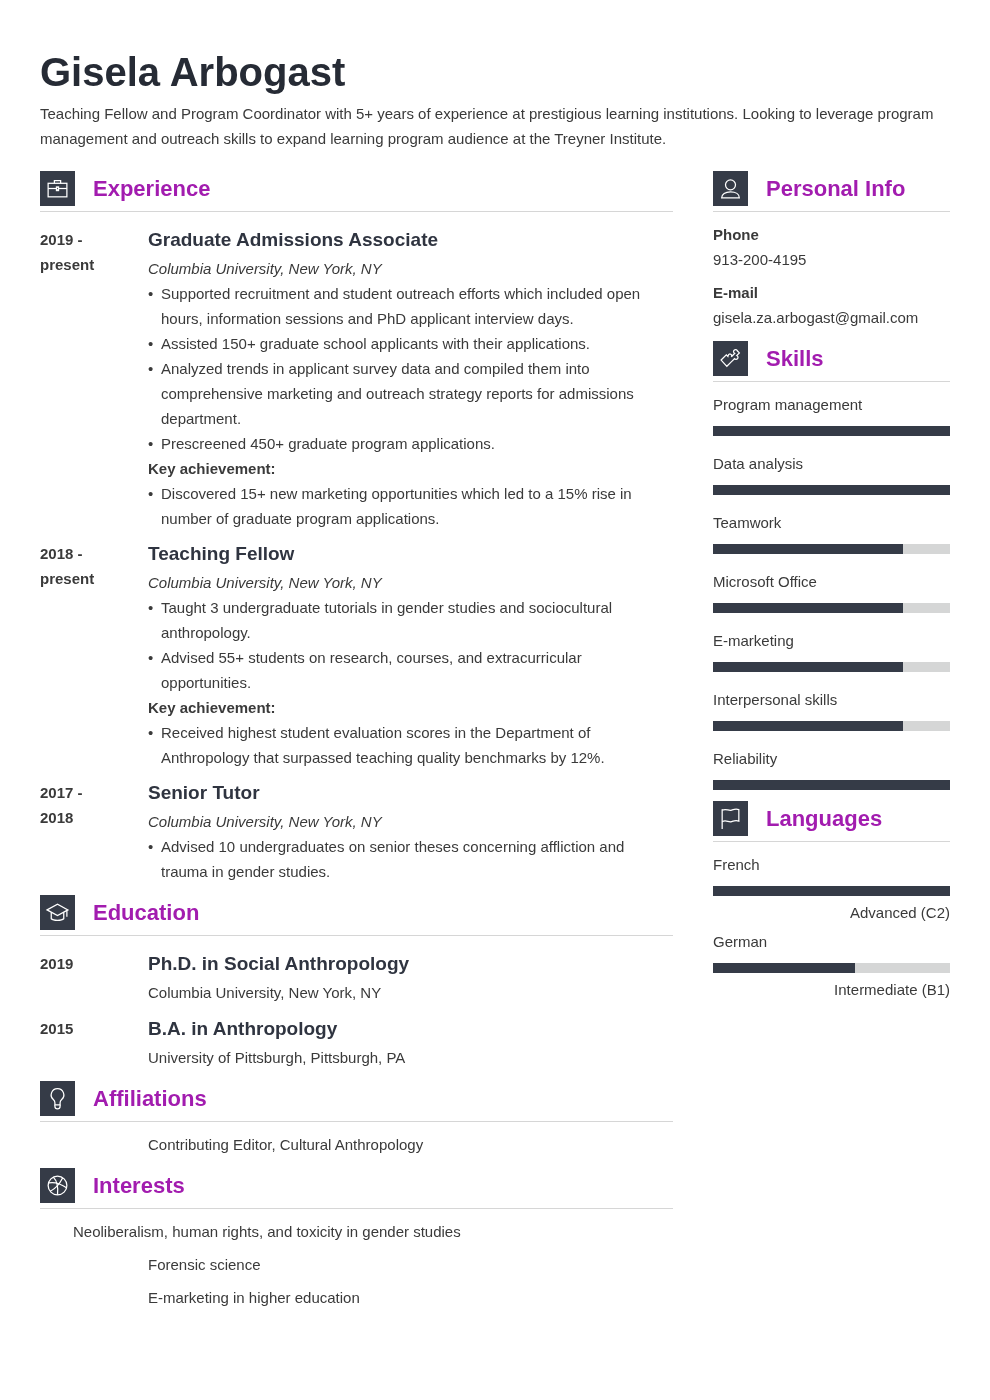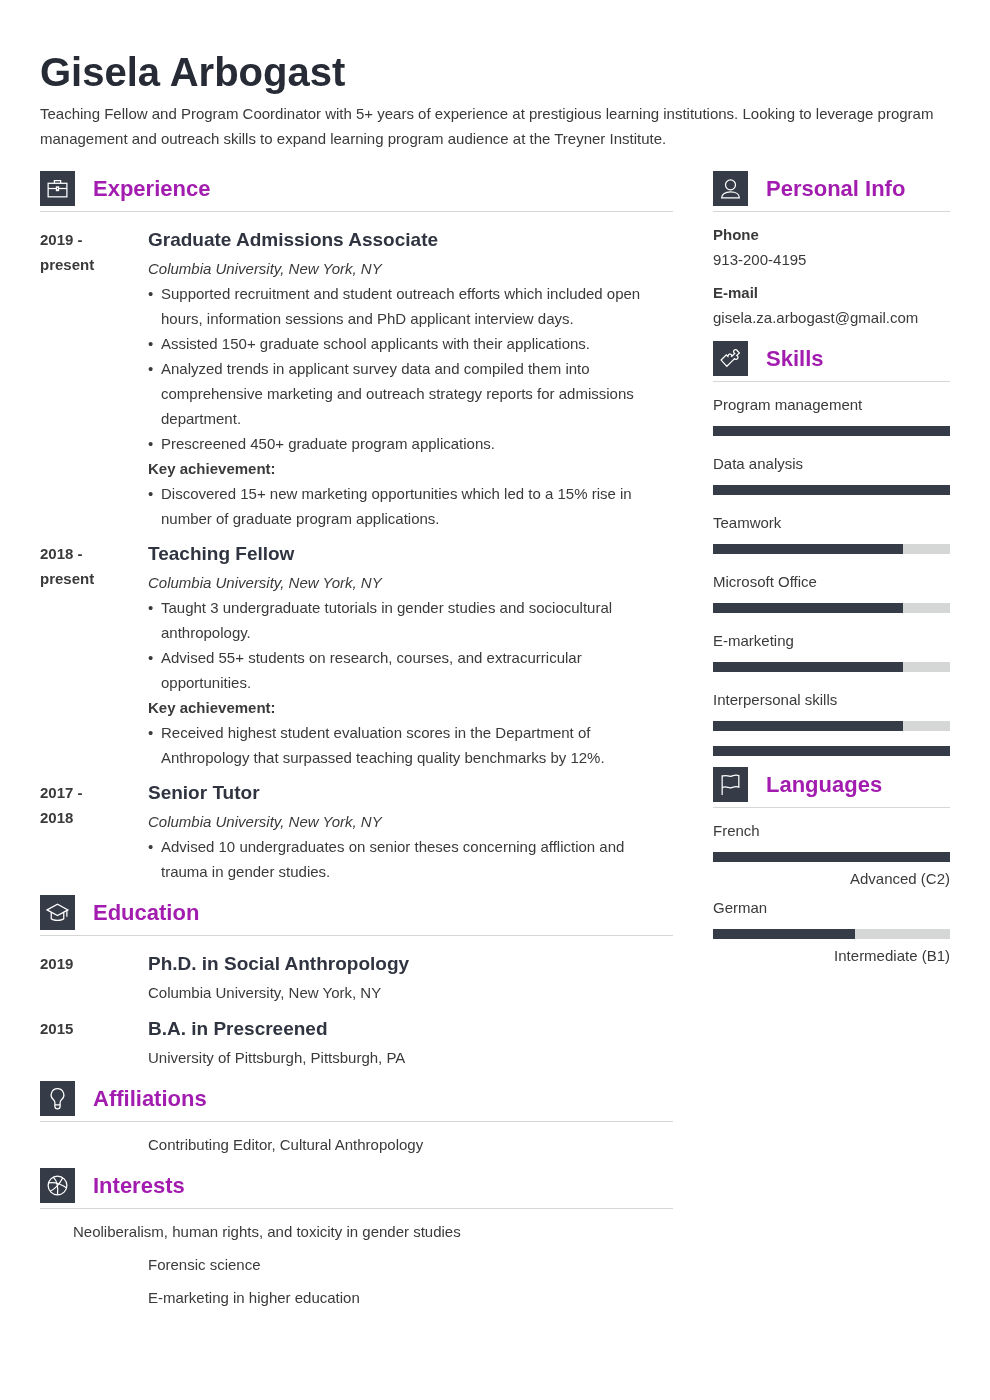--- a/index.html
+++ b/index.html
@@ -166,21 +166,21 @@
     <div class="entry" style="margin-top:15px;">
       <div class="entry-date">2019</div>
       <div class="entry-body">
         <div class="entry-title">Ph.D. in Social Anthropology</div>
         <div class="edu-sub">Columbia University, New York, NY</div>
       </div>
     </div>
     <div class="entry" style="margin-top:11px;">
       <div class="entry-date">2015</div>
       <div class="entry-body">
-        <div class="entry-title">B.A. in Prescreened</div>
+        <div class="entry-title">B.A. in Anthropology</div>
         <div class="edu-sub">University of Pittsburgh, Pittsburgh, PA</div>
       </div>
     </div>
   </section>
 
   <section style="margin-top:11px;">
     <div class="sec-head">
       <div class="sec-icon">
         <svg viewBox="0 0 24 24" fill="none" stroke="#fff" stroke-width="1.2">
           <path d="M12 2.5a6 6 0 0 0-4 10.5c1 1 1.5 2 1.5 3v2h5v-2c0-1 .5-2 1.5-3a6 6 0 0 0-4-10.5z"></path>
@@ -268,20 +268,21 @@
             <div class="bar-fill" style="width: 80%;"></div>
           </div>
         </div>
         <div style="margin-top: 15px;">
           <div class="skill-name">Interpersonal skills</div>
           <div class="bar">
             <div class="bar-fill" style="width: 80%;"></div>
           </div>
         </div>
         <div style="margin-top: 15px;">
+          <div class="skill-name">Reliability</div>
           <div class="bar">
             <div class="bar-fill" style="width: 100%;"></div>
           </div>
         </div>
       </div>
   </section>
 
   <section style="margin-top:11px;">
     <div class="sec-head">
       <div class="sec-icon">

